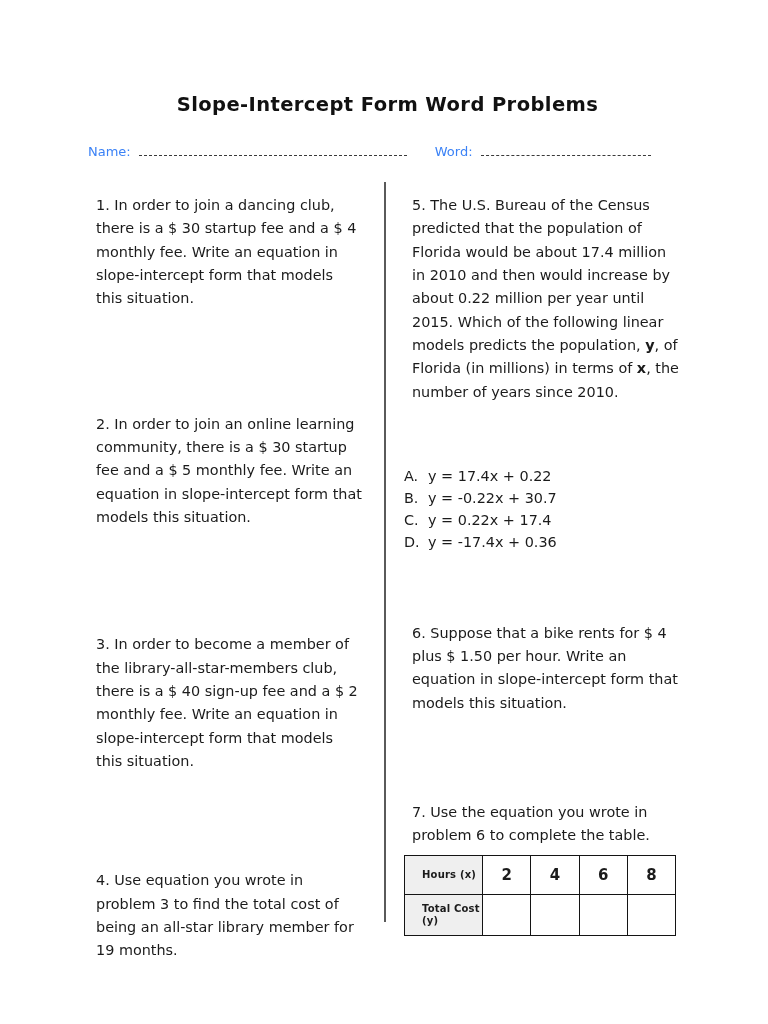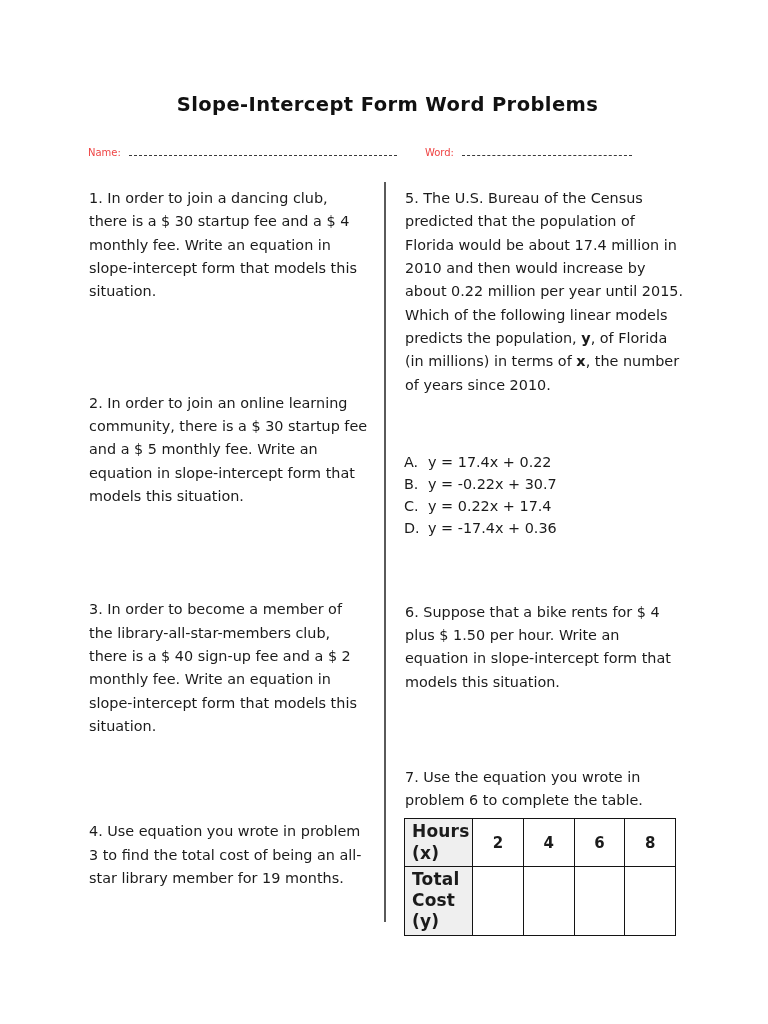--- a/index.html
+++ b/index.html
@@ -36,22 +36,22 @@
     padding-left: 7px;
   }
 
   
   .namedate {
     position: absolute;
     left: 88px;
     right: 66px;
     top: 142px;
     height: 22px;
-    font-size: 10px;
-    color: #ef4444;
+    font-size: 13px;
+    color: #3b82f6;
     display: flex;
     align-items: baseline;
     text-align: center;
   }
   .nd-label { white-space: nowrap; }
   .nd-rule {
     flex: 0 0 auto;
     border-bottom: 1.6px dashed #3a3a3a;
     height: 13px;
     margin: 0 0 0 8px;
@@ -74,21 +74,21 @@
   .col {
     position: absolute;
     font-size: 14.4px;
     line-height: 1.62;
     color: #1b1b1b;
   }
   .col-left  { left: 88px;  top: 186px; width: 282px; }
   .col-right { left: 404px; top: 186px; width: 284px; }
 
   .problem { margin: 0 0 0 0; }
-  .problem p { margin: 1px; }
+  .problem p { margin: 8px; }
 
   
   .gap-1 { height: 86px; }
   .gap-2 { height: 88px; }
   .gap-3 { height: 80px; }
   .gap-r1 { height: 60px; }
   .gap-r2 { height: 70px; }
   .gap-r3 { height: 54px; }
 
   .var-bold { font-weight: bold; }
@@ -121,22 +121,22 @@
     height: 30px;
     text-align: center;
     vertical-align: middle;
     font-size: 15px;
     font-weight: bold;
     padding: 0;
   }
   table.data-table td.rowhead {
     background: #efefef;
     text-align: left;
-    padding: 2px 0 2px 7px;
-    font-size: 17px;
+    padding: 2px 0 2px 17px;
+    font-size: 10px;
     line-height: 1.25;
     width: 60px;
     font-weight: bold;
     letter-spacing: 0.2px;
   }
   table.data-table td.blank { font-weight: normal; }
   table.data-table tr.row-head td { height: 34px; }
   table.data-table tr.row-blank td { height: 36px; }
 </style>
 </head>

